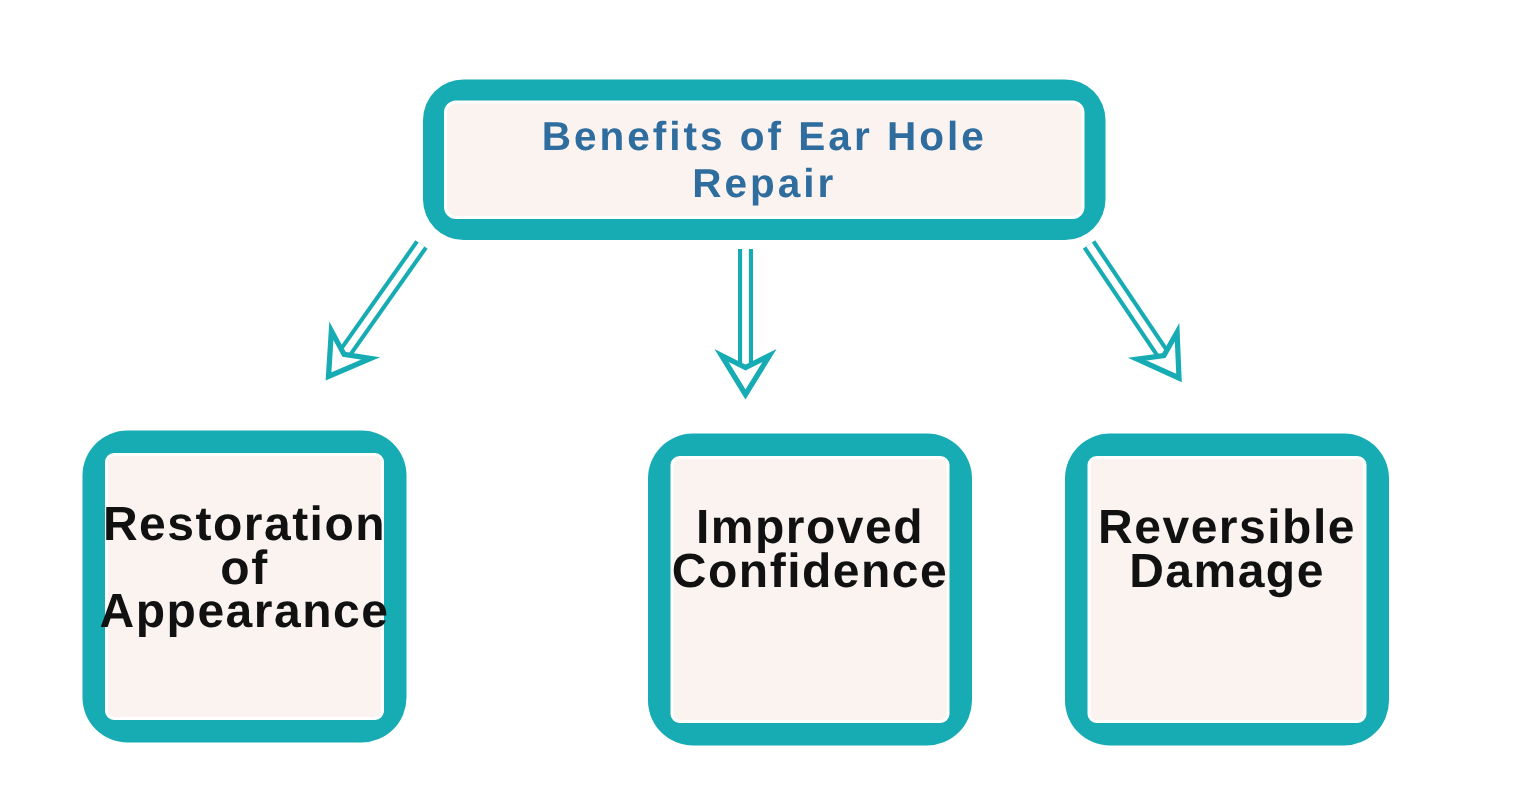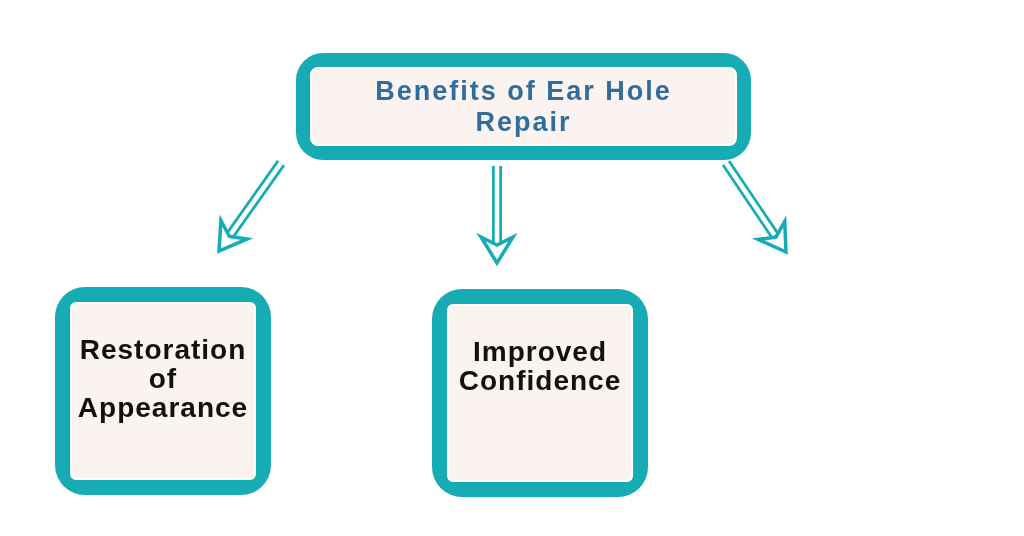--- a/index.html
+++ b/index.html
@@ -28,41 +28,41 @@
     position:absolute;
     background:var(--accent);
   }
   .node .inner{
     position:absolute;
     background:var(--node-fill);
     border:2px solid #ffffff;
     display:flex;
     justify-content:center;
   }
-  .node-top{left:296px;top:53px;width:455px;height:107px;border-radius:27px;}
+  .node-top{left:282px;top:53px;width:455px;height:107px;border-radius:27px;}
   .node-top .inner{inset:14px;border-radius:8px;align-items:center;}
   .node-leaf{width:216px;height:208px;border-radius:30px;}
   .node-leaf .inner{inset:15px;border-radius:6px;align-items:flex-start;padding-top:31px;}
   .node-leaf-1{left:55px;top:287px;}
   .node-leaf-2{left:397px;top:289px;margin-left:35px;}
   .node-leaf-3{left:710px;top:289px;}
   .label{
     white-space:pre-line;
     text-align:center;
     font-weight:bold;
   }
   .label-title{
     color:var(--title-color);
     font-size:27px;
     line-height:31px;
     letter-spacing:2px;
   }
   .label-leaf{
     color:var(--text-color);
-    font-size:28px;
+    font-size:32px;
     line-height:29px;
     letter-spacing:1px;
   }
 </style>
 </head>
 <body>
 
 <div class="canvas">
 
   <svg class="arrows" viewBox="0 0 1024 536" xmlns="http://www.w3.org/2000/svg" aria-hidden="true">
@@ -101,14 +101,20 @@
     </div>
   </div>
 
   <div class="node node-leaf node-leaf-2">
     <div class="inner">
       <div class="label label-leaf">Improved
 Confidence</div>
     </div>
   </div>
 
+  <div class="node node-leaf node-leaf-3">
+    <div class="inner">
+      <div class="label label-leaf">Reversible
+Damage</div>
+    </div>
+  </div>
 
 </div>
 
 </body></html>

